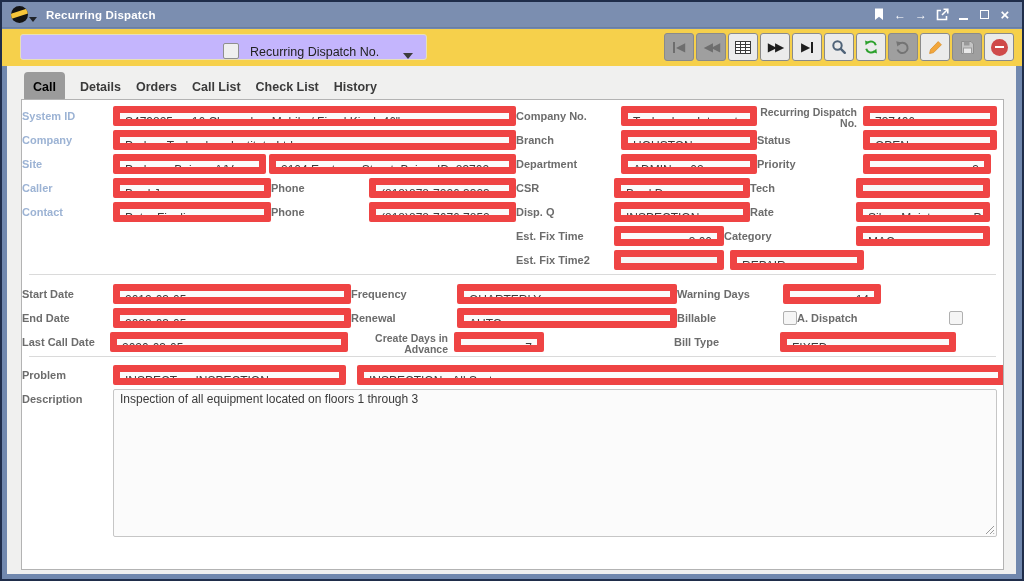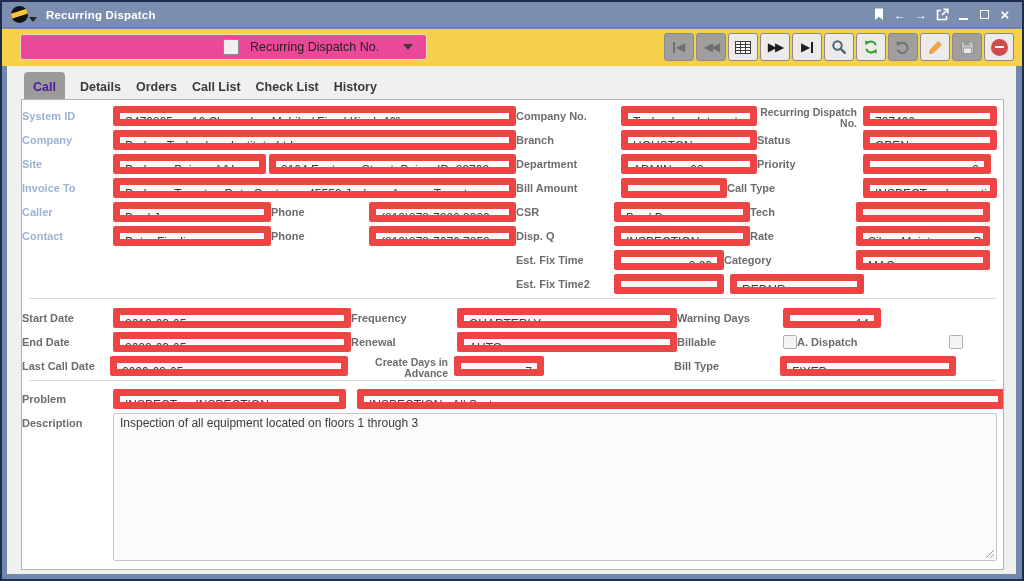--- a/index.html
+++ b/index.html
@@ -17,22 +17,22 @@
                 border-top:5px solid #20242a; margin-left:1px; margin-bottom:1px; }
   .title-text { color:#fff; font-size:11.5px; font-weight:bold; margin-left:9px; letter-spacing:.2px; }
   .win-controls { margin-left:auto; display:flex; align-items:center; gap:7px; margin-right:10px; }
   .wc { width:14px; height:14px; display:flex; align-items:center; justify-content:center;
         color:#fff; font-size:12px; font-weight:bold; cursor:default; }
   .wc-min-bar { width:9px; height:2px; background:#fff; margin-top:8px; }
   .wc-max-box { width:9px; height:9px; border:1.7px solid #fff; }
 
   
   .toolbar { position:absolute; left:0; top:27px; right:0; height:37px; background:#f6d04b; }
-  .searchbar { position:absolute; left:18px; top:5px; width:407px; height:26px; background:#ec4899;
-               border:1px solid #e8e0b8; border-radius:3px; display:flex; align-items:center; }
+  .searchbar { position:absolute; left:18px; top:5px; width:407px; height:26px; background:#c4b5fd;
+               border:1px solid #e8e0b8; border-radius:3px; display:flex; align-items:flex-end; }
   .search-input { border:none; outline:none; width:188px; height:22px; margin-left:6px; font-size:12px;
                   font-family:"Liberation Sans",sans-serif; background:transparent; }
   .search-check { width:16px; height:16px; border:1px solid #8f8f8f; background:#efefef; border-radius:2px; margin-left:8px; }
   .search-opt { font-size:12.5px; color:#222; margin-left:11px; white-space:nowrap; }
   .search-caret { margin-left:auto; margin-right:13px; width:0; height:0;
                   border-left:5px solid transparent; border-right:5px solid transparent; border-top:6px solid #3c3c3c; }
   .btn-group { position:absolute; right:8px; top:4px; display:flex; gap:2px; }
   .tbtn { width:30px; height:28px; border:1px solid #8a8a8a; border-radius:3px; background:#ebebeb;
           display:flex; align-items:center; justify-content:center; cursor:pointer; }
   .tbtn.disabled { background:#9f9f9f; border-color:#8a8a8a; cursor:default; }
@@ -41,21 +41,21 @@
   .vbar { width:2px; height:11px; background:#1d1d1d; }
   .tbtn.disabled .vbar { background:#6e6e6e; }
   .icon-compose { display:flex; align-items:center; gap:1px; }
   .del-circle { width:17px; height:17px; border-radius:50%; background:#cf4a4a; position:relative; }
   .del-circle::after { content:""; position:absolute; left:4px; top:7.5px; width:9px; height:2.4px; background:#fff; }
 
   
   .content { position:absolute; left:5px; right:6px; top:64px; bottom:5px; background:#f0f0ef; }
   .tabs { display:flex; align-items:center; gap:15px; padding:10px 0 0 17px; height:32px; }
   .tab { font-size:12.5px; font-weight:bold; color:#3b3b3b; cursor:pointer; }
-  .tab.active { background:#9b9b9b; color:#4c1d95; border-radius:4px; padding:8px 9px; }
+  .tab.active { background:#9b9b9b; color:#000000; border-radius:4px; padding:8px 9px; }
 
   .panel { position:absolute; left:14px; right:12px; top:33px; bottom:4px; background:#fff;
            border:1px solid #b3b3b3; overflow:hidden; }
   .section1 { padding-top:6px; }
   .section2 { padding-top:9px; }
   .section3 { padding-top:8px; }
   .divider { border-top:1px solid #dadada; margin:0 7px; }
 
   .row { display:flex; align-items:flex-start; margin-bottom:4px; height:20px; }
   .lbl { font-size:11px; font-weight:bold; color:#6c6c6c; text-align:left; line-height:20px;
@@ -216,28 +216,20 @@
         <div class="row">
           <div class="lbl blue" style="width:84px">Site</div>
           <div class="fld" style="width:153px;margin-left:7px">Prebon - Boise - A/V …</div>
           <div class="fld" style="width:247px;margin-left:3px">2104 Eastman Street, Boise, ID, 83702</div>
           <div class="lbl" style="width:97px">Department</div>
           <div class="fld" style="width:136px;margin-left:8px">ADMIN — 02</div>
           <div class="lbl" style="width:100px">Priority</div>
           <div class="fld right" style="width:128px;margin-left:6px">3</div>
         </div>
         <div class="row">
-          <div class="lbl blue" style="width:84px">Invoice To</div>
-          <div class="fld" style="width:403px;margin-left:7px">Prebon - Toronto - Data Center — 45553 Jackson Ave. — Toronto</div>
-          <div class="lbl" style="width:97px">Bill Amount</div>
-          <div class="fld empty" style="width:106px;margin-left:8px"></div>
-          <div class="lbl" style="width:130px">Call Type</div>
-          <div class="fld" style="width:134px;margin-left:6px">INSPECT — Inspectio…</div>
-        </div>
-        <div class="row">
           <div class="lbl blue" style="width:84px">Caller</div>
           <div class="fld" style="width:158px;margin-left:7px">Brad Jones</div>
           <div class="lbl" style="width:90px">Phone</div>
           <div class="fld" style="width:147px;margin-left:8px">(818)878-7226 3323</div>
           <div class="lbl" style="width:90px">CSR</div>
           <div class="fld" style="width:136px;margin-left:8px">Brad Dempsey</div>
           <div class="lbl" style="width:100px">Tech</div>
           <div class="fld empty" style="width:134px;margin-left:6px"></div>
         </div>
         <div class="row">

